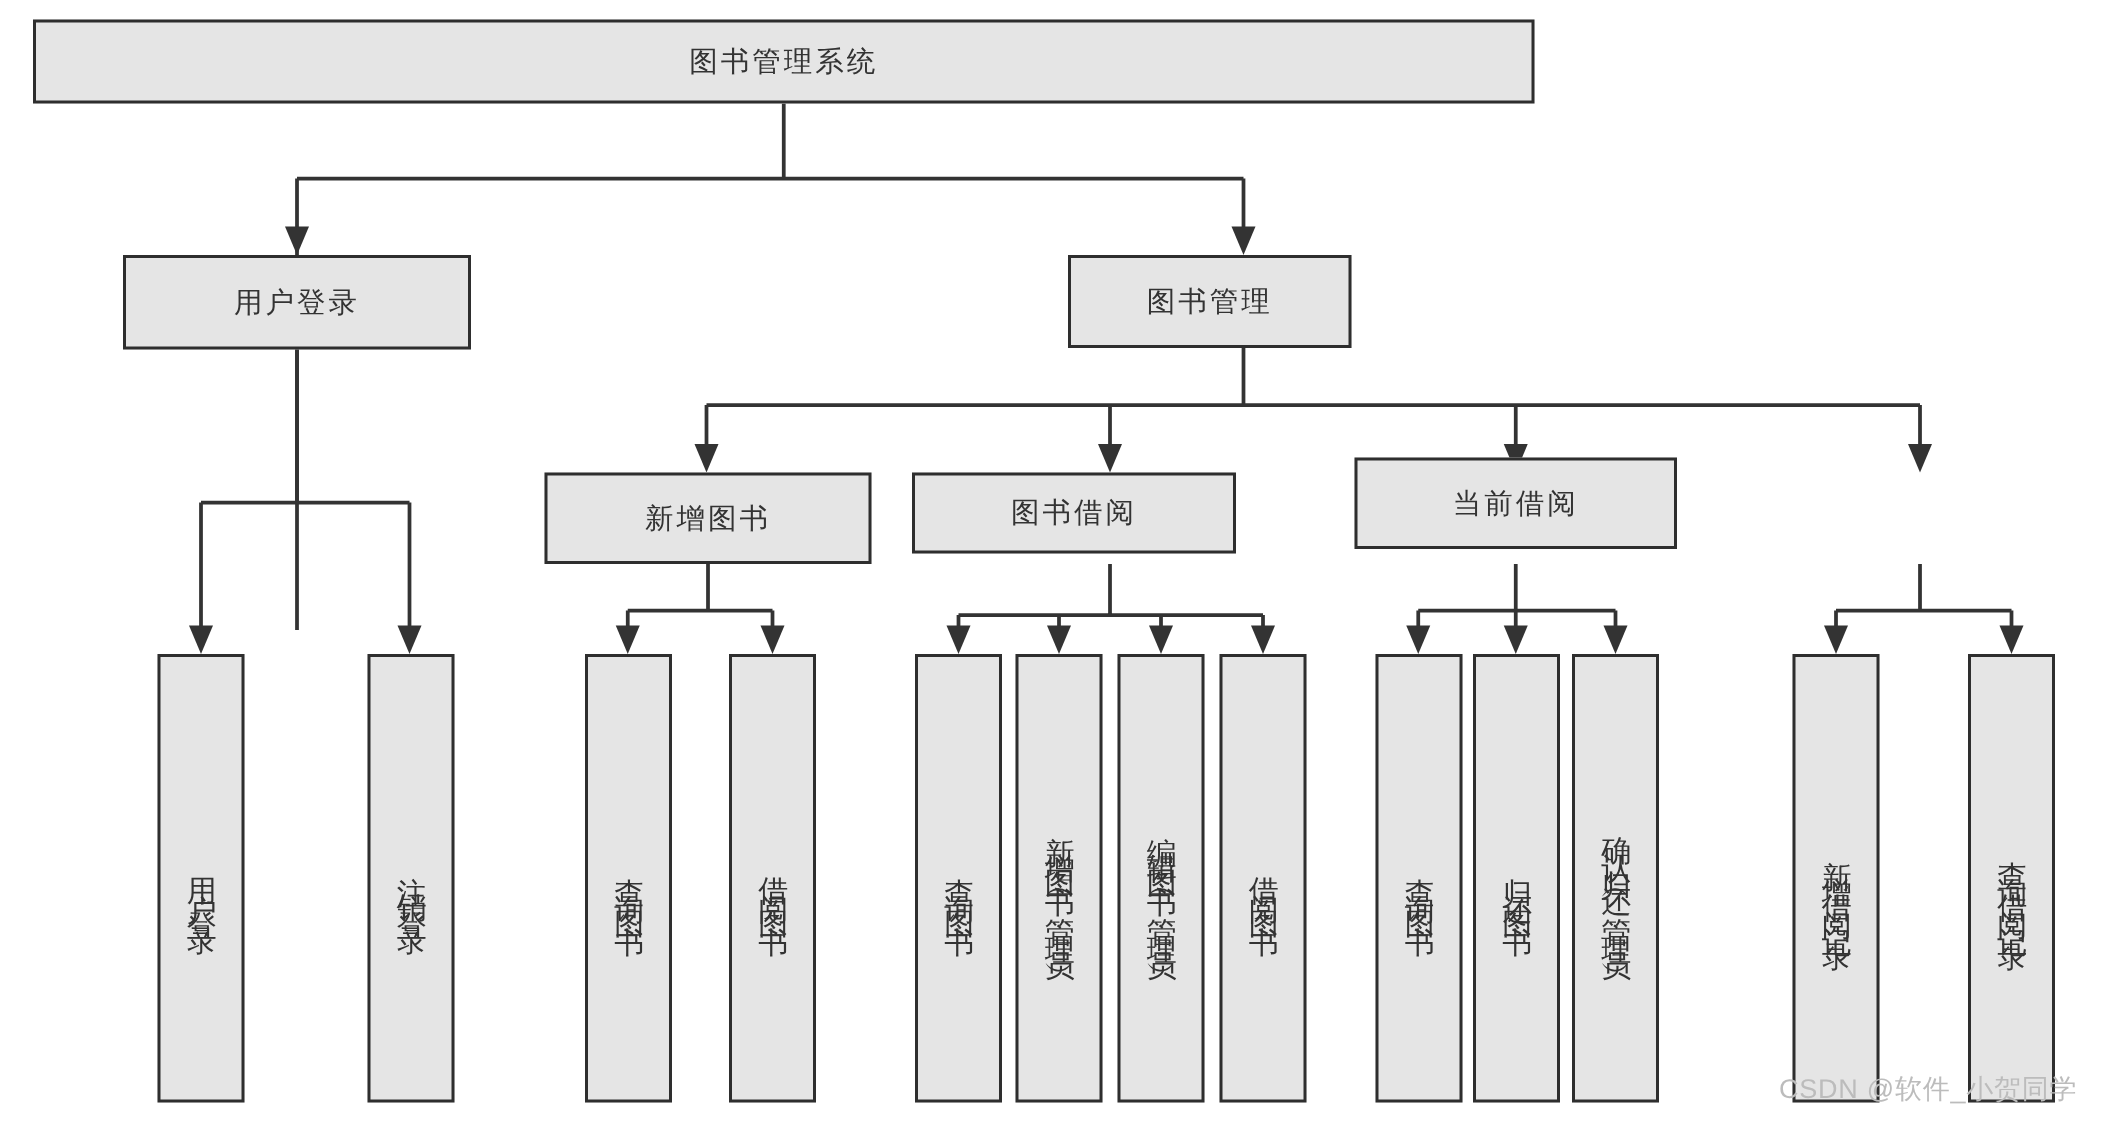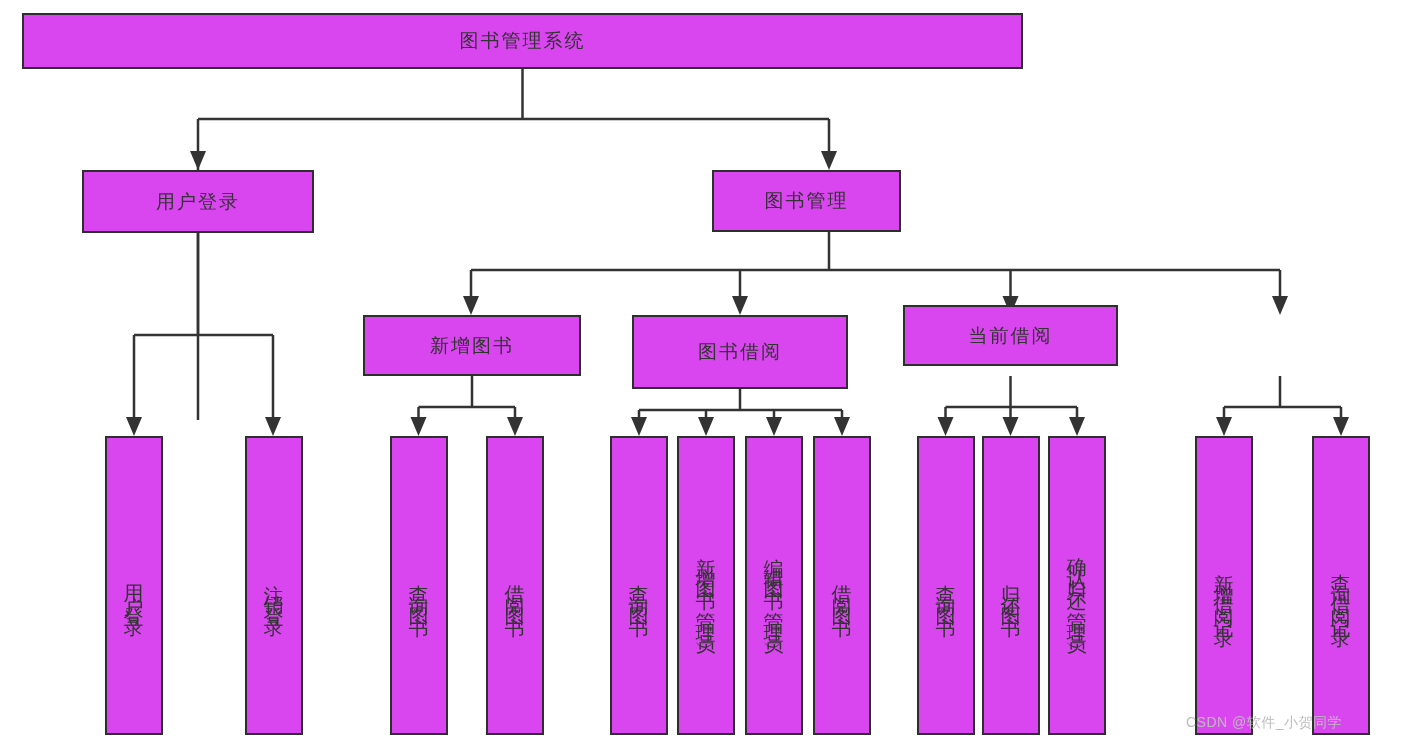--- a/index.html
+++ b/index.html
@@ -8,21 +8,21 @@
     width:1405px; height:747px;
     background:var(--background,#ffffff);
     font-family:"Liberation Sans","DejaVu Sans",sans-serif;
     overflow:hidden;
   }
   svg.wires { position:absolute; left:0; top:0; z-index:0; }
   .wire  { stroke:var(--line,#333333); stroke-width:2.5; fill:none; }
   .arrow { fill:var(--line,#333333); stroke:none; }
   .node {
     position:absolute;
-    background:#d946ef;
+    background:#e5e5e5;
     border:2.5px solid var(--box_border,#2e2e2e);
     box-sizing:border-box;
     display:flex; align-items:center; justify-content:center;
     color:var(--text,#333333);
     z-index:1;
   }
   .node.root { border-width:2px; }
   .node.h span {
     font-size:19px;
     letter-spacing:2px;
@@ -32,21 +32,21 @@
     writing-mode:vertical-rl;
     text-orientation:mixed;
     font-size:20px;
     line-height:1;
     letter-spacing:11px;
     margin-bottom:-11px;
   }
   .watermark {
     position:absolute;
     left:1186px; top:714px;
-    font-size:14px;
+    font-size:18px;
     letter-spacing:0.5px;
     color:var(--watermark,#bcbcbc);
     white-space:nowrap;
     z-index:2;
   }
 </style>
 </head>
 <body>
 
 <div class="canvas">
@@ -108,21 +108,21 @@
   <div class="node h" style="left:82px;top:170px;width:232px;height:63px">
     <span>用户登录</span>
   </div>
   <div class="node h" style="left:712px;top:170px;width:189px;height:62px">
     <span>图书管理</span>
   </div>
 
   <div class="node h" style="left:363px;top:315px;width:218px;height:61px">
     <span>新增图书</span>
   </div>
-  <div class="node h" style="left:632px;top:315px;width:216px;height:74px">
+  <div class="node h" style="left:608px;top:315px;width:216px;height:54px">
     <span>图书借阅</span>
   </div>
   <div class="node h" style="left:903px;top:305px;width:215px;height:61px">
     <span>当前借阅</span>
   </div>
 
   <div class="node v" style="left:105px;top:436px;width:58px;height:299px">
     <span>用户登录</span>
   </div>
   <div class="node v" style="left:245px;top:436px;width:58px;height:299px">

